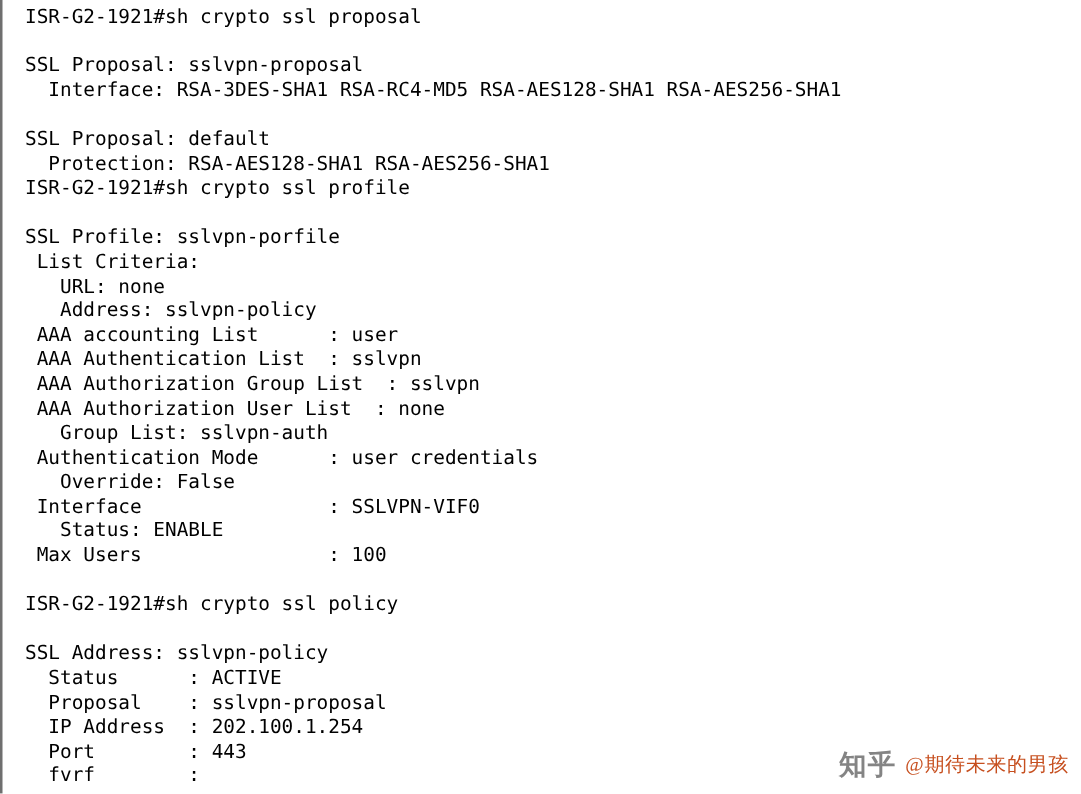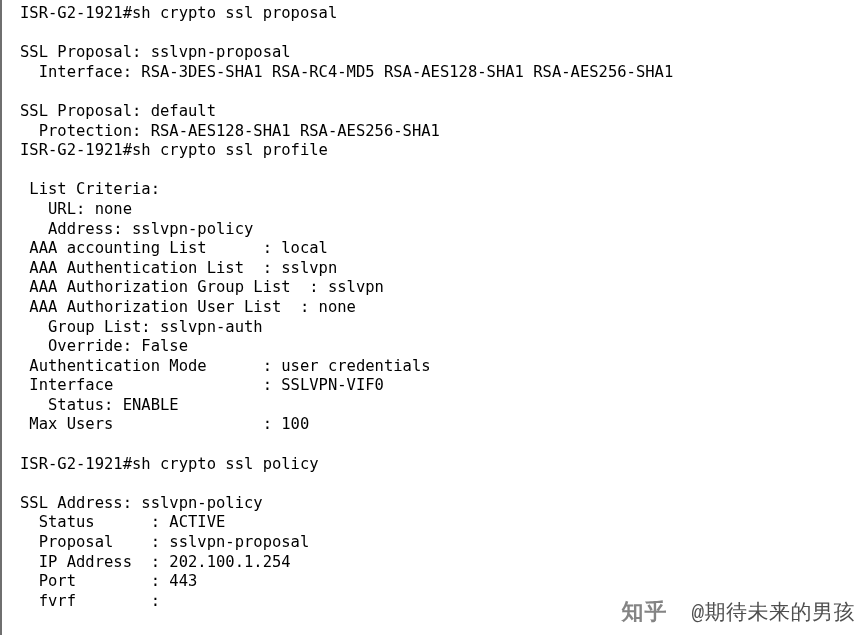--- a/index.html
+++ b/index.html
@@ -40,63 +40,64 @@
     width: 2px;
     height: 635px;
     background: #6f6f6f;
   }
   #watermark {
     position: absolute;
     right: 10px;
     bottom: 8px;
     display: flex;
     align-items: center;
-    gap: 24px;
+    gap: 7px;
     opacity: 0.92;
   }
   #watermark .zh-logo {
     font-family: "DejaVu Sans", sans-serif;
     font-size: 22px;
     font-weight: bold;
     color: #7a7a7a;
     letter-spacing: 1px;
   }
   #watermark .zh-user {
-    font-family: Liberation Mono, monospace;
-    font-size: 21px;
-    color: #404040;
+    font-family: Liberation Serif, serif;
+    font-size: 16px;
+    color: #c2410c;
     letter-spacing: 0.5px;
   }
 </style>
 </head>
 <body>
 
 <div id="screen">
   <div id="left-rule"></div>
 
   <div id="terminal">
     <div class="line">ISR-G2-1921#sh crypto ssl proposal</div>
     <div class="line">&nbsp;</div>
     <div class="line">SSL Proposal: sslvpn-proposal</div>
     <div class="line">  Interface: RSA-3DES-SHA1 RSA-RC4-MD5 RSA-AES128-SHA1 RSA-AES256-SHA1</div>
     <div class="line">&nbsp;</div>
     <div class="line">SSL Proposal: default</div>
     <div class="line">  Protection: RSA-AES128-SHA1 RSA-AES256-SHA1</div>
     <div class="line">ISR-G2-1921#sh crypto ssl profile</div>
     <div class="line">&nbsp;</div>
+    <div class="line">SSL Profile: sslvpn-porfile</div>
     <div class="line"> List Criteria:</div>
     <div class="line">   URL: none</div>
     <div class="line">   Address: sslvpn-policy</div>
-    <div class="line"> AAA accounting List      : local</div>
+    <div class="line"> AAA accounting List      : user</div>
     <div class="line"> AAA Authentication List  : sslvpn</div>
     <div class="line"> AAA Authorization Group List  : sslvpn</div>
     <div class="line"> AAA Authorization User List  : none</div>
     <div class="line">   Group List: sslvpn-auth</div>
+    <div class="line"> Authentication Mode      : user credentials</div>
     <div class="line">   Override: False</div>
-    <div class="line"> Authentication Mode      : user credentials</div>
     <div class="line"> Interface                : SSLVPN-VIF0</div>
     <div class="line">   Status: ENABLE</div>
     <div class="line"> Max Users                : 100</div>
     <div class="line">&nbsp;</div>
     <div class="line">ISR-G2-1921#sh crypto ssl policy</div>
     <div class="line">&nbsp;</div>
     <div class="line">SSL Address: sslvpn-policy</div>
     <div class="line">  Status      : ACTIVE</div>
     <div class="line">  Proposal    : sslvpn-proposal</div>
     <div class="line">  IP Address  : 202.100.1.254</div>

